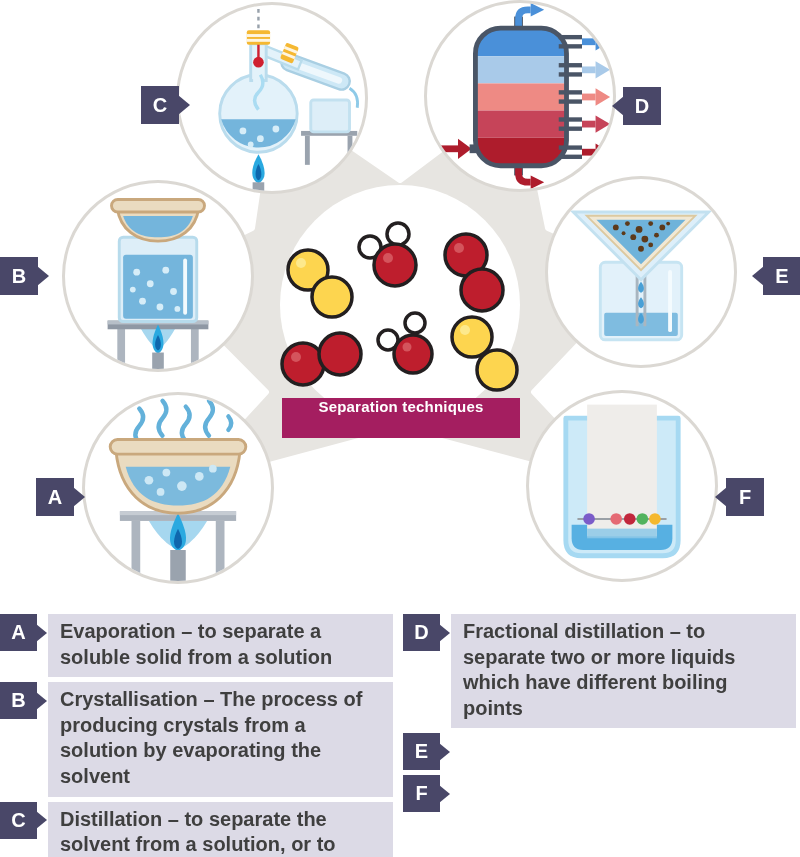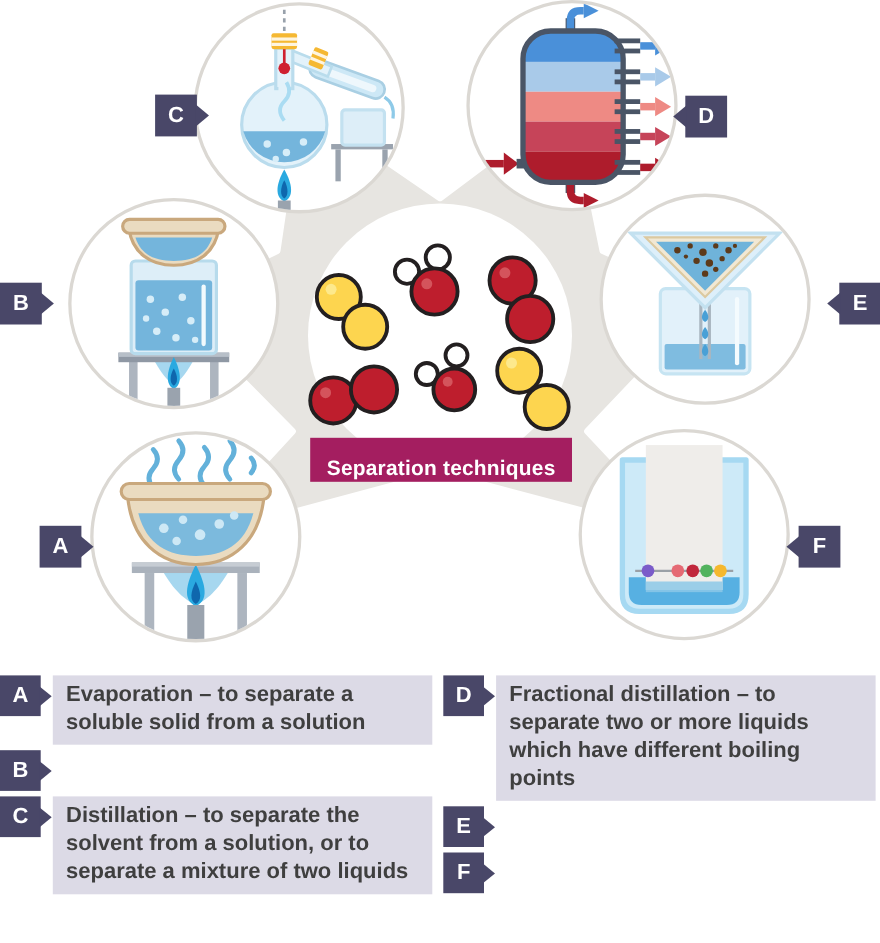--- a/index.html
+++ b/index.html
@@ -2,21 +2,21 @@
 <html style="--title-bg: #a41e60; --badge-bg: #494768; --legend-box-bg: #dcdae6; --legend-text: #3f3f3f;"><head>
 <meta charset="utf-8">
 <style>
   html,body{margin:0;padding:0;background:#fff;}
   .page{position:relative;width:800px;height:857px;background:#fff;font-family:"Liberation Sans",sans-serif;overflow:hidden;}
   .diagram{position:relative;width:800px;height:600px;}
   .burst{position:absolute;left:0;top:0;}
   .circle{position:absolute;width:192px;height:192px;border-radius:50%;background:#fff;border:3px solid #dbd8d3;box-sizing:border-box;overflow:hidden;}
   .circle svg{width:100%;height:100%;display:block;}
   .molecules{position:absolute;left:270px;top:205px;}
-  .title-box{position:absolute;left:282px;top:398px;width:238px;height:40px;background:var(--title-bg,#a41e60);color:#fff;font-weight:bold;font-size:19px;display:flex;align-items:flex-end;justify-content:center;letter-spacing:.2px;}
+  .title-box{position:absolute;left:282px;top:398px;width:238px;height:40px;background:var(--title-bg,#a41e60);color:#fff;font-weight:bold;font-size:15px;display:flex;align-items:flex-start;justify-content:center;letter-spacing:.2px;}
   .dbadge{position:absolute;width:38px;height:38px;background:var(--badge-bg,#494768);color:#fff;font-weight:bold;font-size:20px;display:flex;align-items:center;justify-content:center;}
   .dbadge.pr::after{content:"";position:absolute;right:-11px;top:50%;transform:translateY(-50%);border-left:12px solid var(--badge-bg,#494768);border-top:10px solid transparent;border-bottom:10px solid transparent;}
   .dbadge.pl::before{content:"";position:absolute;left:-11px;top:50%;transform:translateY(-50%);border-right:12px solid var(--badge-bg,#494768);border-top:10px solid transparent;border-bottom:10px solid transparent;}
   .legend{display:flex;gap:10px;padding:14px 4px 0 0;}
   .lcol{flex:1;display:flex;flex-direction:column;gap:5px;min-width:0;}
   .lrow{display:flex;align-items:flex-start;}
   .lbadge{position:relative;flex:none;width:37px;height:37px;background:var(--badge-bg,#494768);color:#fff;font-weight:bold;font-size:20px;display:flex;align-items:center;justify-content:center;}
   .lbadge::after{content:"";position:absolute;right:-10px;top:50%;transform:translateY(-50%);border-left:11px solid var(--badge-bg,#494768);border-top:9px solid transparent;border-bottom:9px solid transparent;}
   .ltext{flex:1;margin-left:11px;background:var(--legend-box-bg,#dcdae6);color:var(--legend-text,#3f3f3f);font-weight:bold;font-size:20px;line-height:1.28;padding:5px 12px 7px;}
 </style>
@@ -301,20 +301,21 @@
       <div class="lrow">
         <div class="lbadge">
             <span>A</span>
           </div>
         <div class="ltext">Evaporation – to separate a soluble solid from a solution</div>
       </div>
       <div class="lrow">
         <div class="lbadge">
             <span>B</span>
           </div>
+        <div class="ltext">Crystallisation – The process of producing crystals from a solution by evaporating the solvent</div>
       </div>
       <div class="lrow">
         <div class="lbadge">
             <span>C</span>
           </div>
         <div class="ltext">Distillation – to separate the solvent from a solution, or to separate a mixture of two liquids</div>
       </div>
     </div>
     <div class="lcol">
       <div class="lrow">

